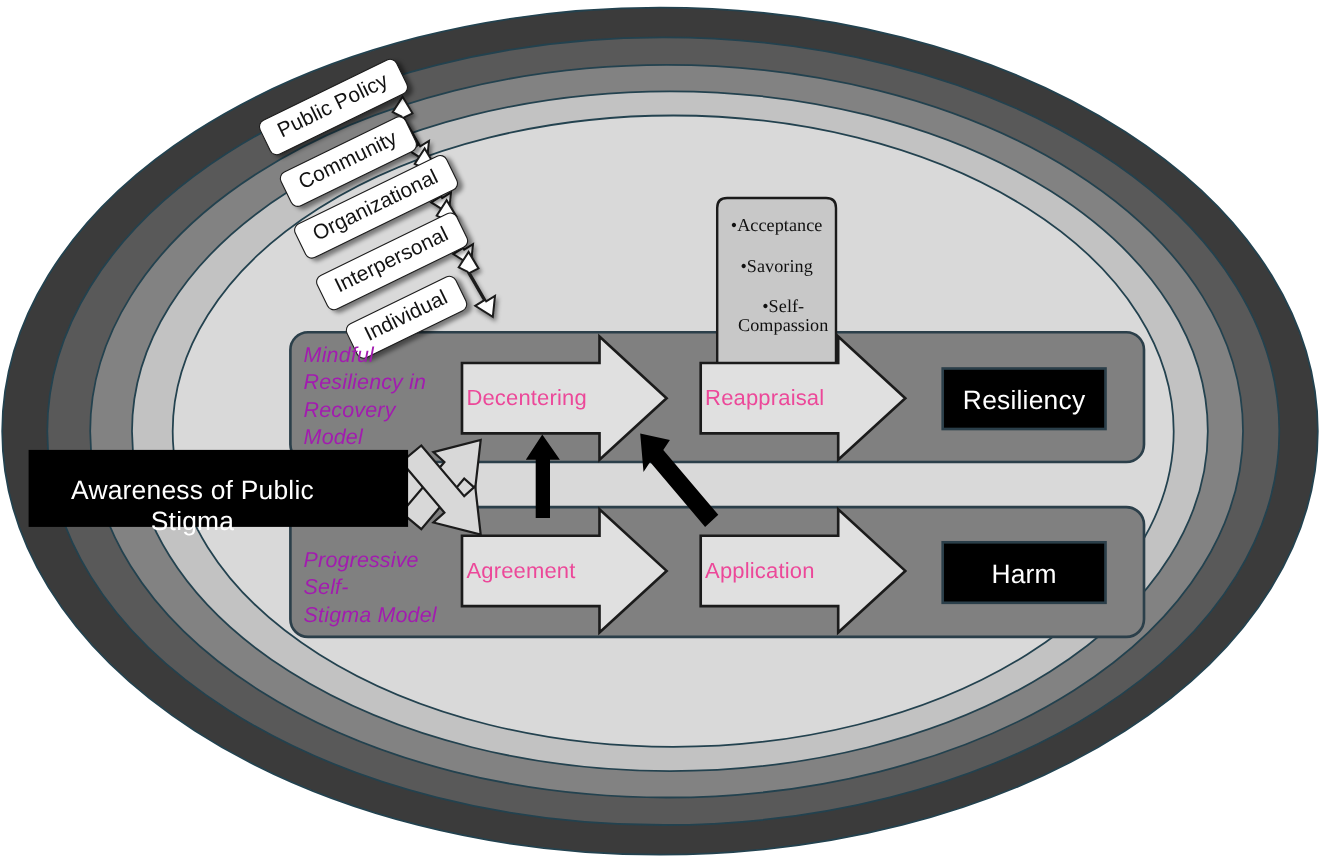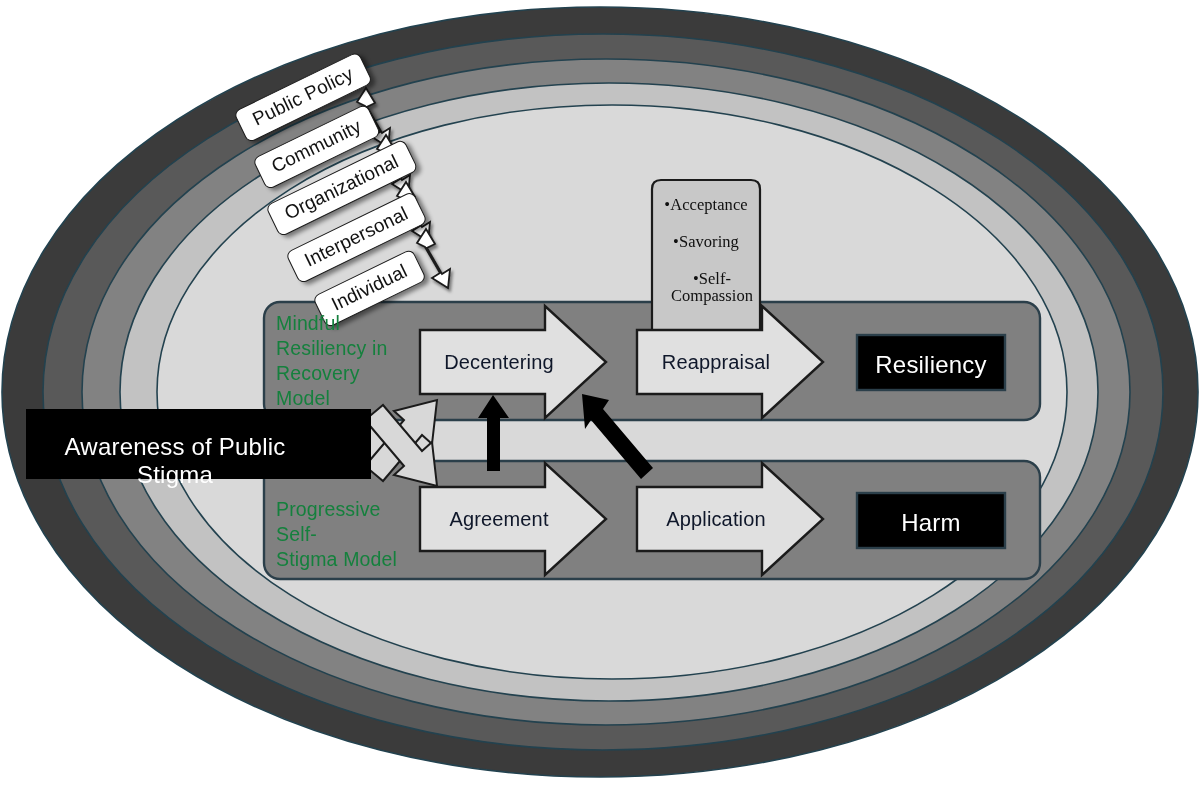--- a/index.html
+++ b/index.html
@@ -19,31 +19,32 @@
     box-shadow:3px 4px 4px rgba(0,0,0,.45);
     font-size:19px;
     color:#121212;
     padding:5px 14px 6px 14px;
     transform-origin:0 0;
     letter-spacing:.1px;
   }
 
   .panel-title{
     position:absolute;
-    color:#15803d;
+    color:#a21caf;
     font-size:19.5px;
     line-height:25px;
     letter-spacing:.15px;
+    font-style:italic;
   }
 
   .chev-label{
     position:absolute;
-    color:#0f172a;
+    color:#ec4899;
     font-size:20px;
-    text-align:center;
+    text-align:left;
     letter-spacing:.15px;
   }
 
   .black-box-label{
     position:absolute;
     color:#ffffff;
     font-size:24px;
     text-align:center;
     letter-spacing:.2px;
   }

